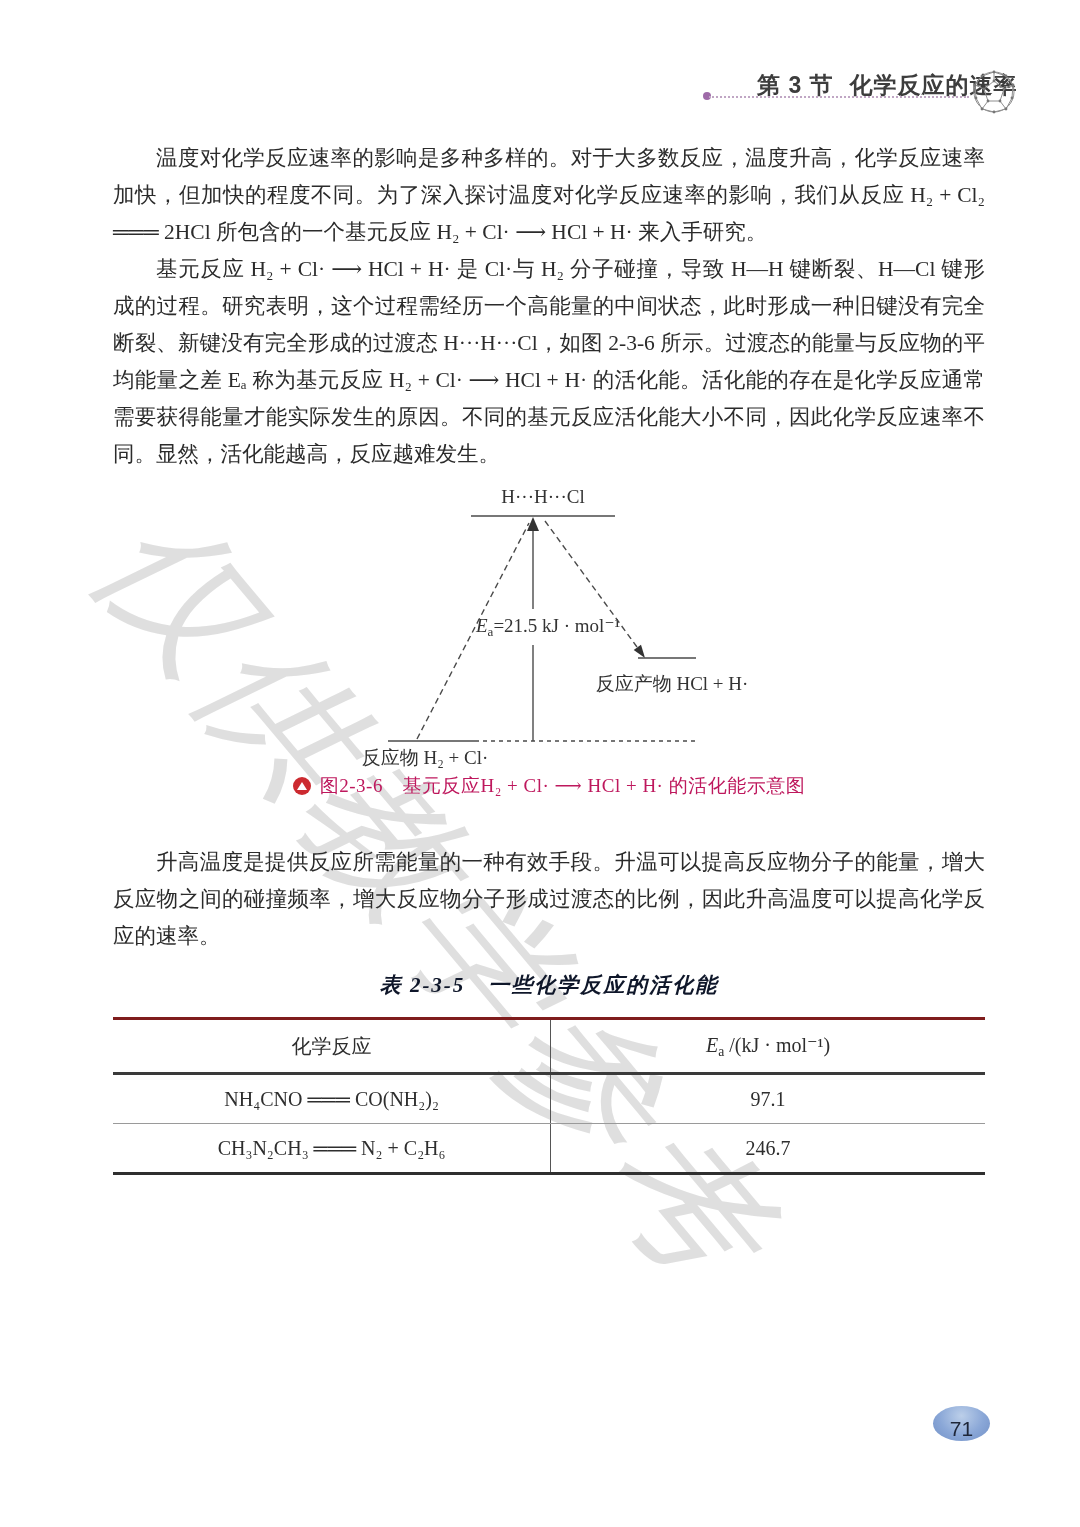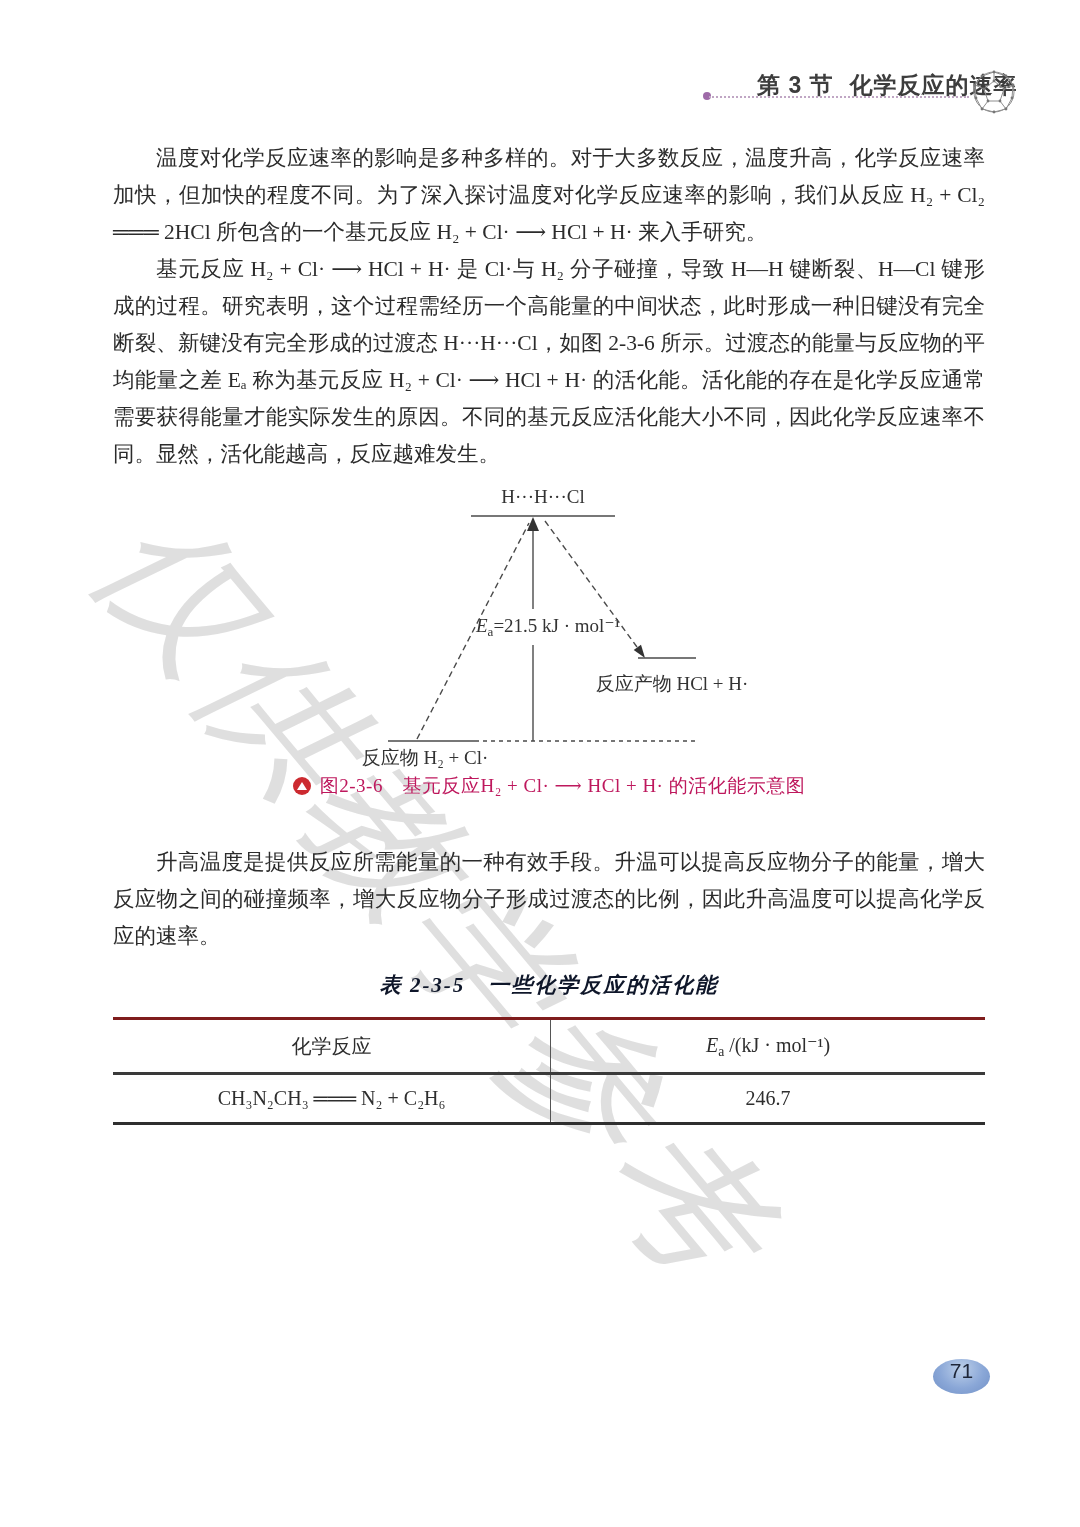--- a/index.html
+++ b/index.html
@@ -67,24 +67,24 @@
   table.act td {
     height:50px; text-align:center; vertical-align:middle;
     border-bottom:1.5px solid #9a9a9a;
   }
   table.act .divider { border-right:1.5px solid #555; }
   table.act tr:last-child td { border-bottom:3px solid #2f2f2f; }
   .it { font-style:italic; }
   .sub { font-size:0.68em; vertical-align:-0.28em; }
   
   .page-badge {
-    position:absolute; left:933px; top:1359px; width:57px; height:35px; z-index:2;
+    position:absolute; left:933px; top:1406px; width:57px; height:35px; z-index:2;
     border-radius:50%;
     background:radial-gradient(ellipse at 50% 28%, #bccfe9 0%, #8aa7d7 55%, #7190c6 100%);
-    display:flex; align-items:flex-start; justify-content:center;
+    display:flex; align-items:flex-end; justify-content:center;
     color:#1e2638; font-size:21px; font-family:"Liberation Sans","DejaVu Sans",sans-serif;
   }
 </style>
 </head>
 <body>
 
 <div class="page">
 
   <div class="hdr-title">
     <span>第 3 节</span>
@@ -171,20 +171,24 @@
     <div class="tbl-title">表 2-3-5　一些化学反应的活化能</div>
     <table class="act">
       <thead>
         <tr>
           <th class="divider" style="width:50.2%">化学反应</th>
           <th class="col-ea"><span class="it">E</span><span class="sub">a</span><span> /(kJ · mol⁻¹)</span></th>
         </tr>
       </thead>
       <tbody>
         <tr>
+          <td class="divider">NH₄CNO ═══ CO(NH₂)₂</td>
+          <td>97.1</td>
+        </tr>
+        <tr>
           <td class="divider">CH₃N₂CH₃ ═══ N₂ + C₂H₆</td>
           <td>246.7</td>
         </tr>
       </tbody>
     </table>
   </div>
 
   <div class="page-badge">
     <span>71</span>
   </div>

